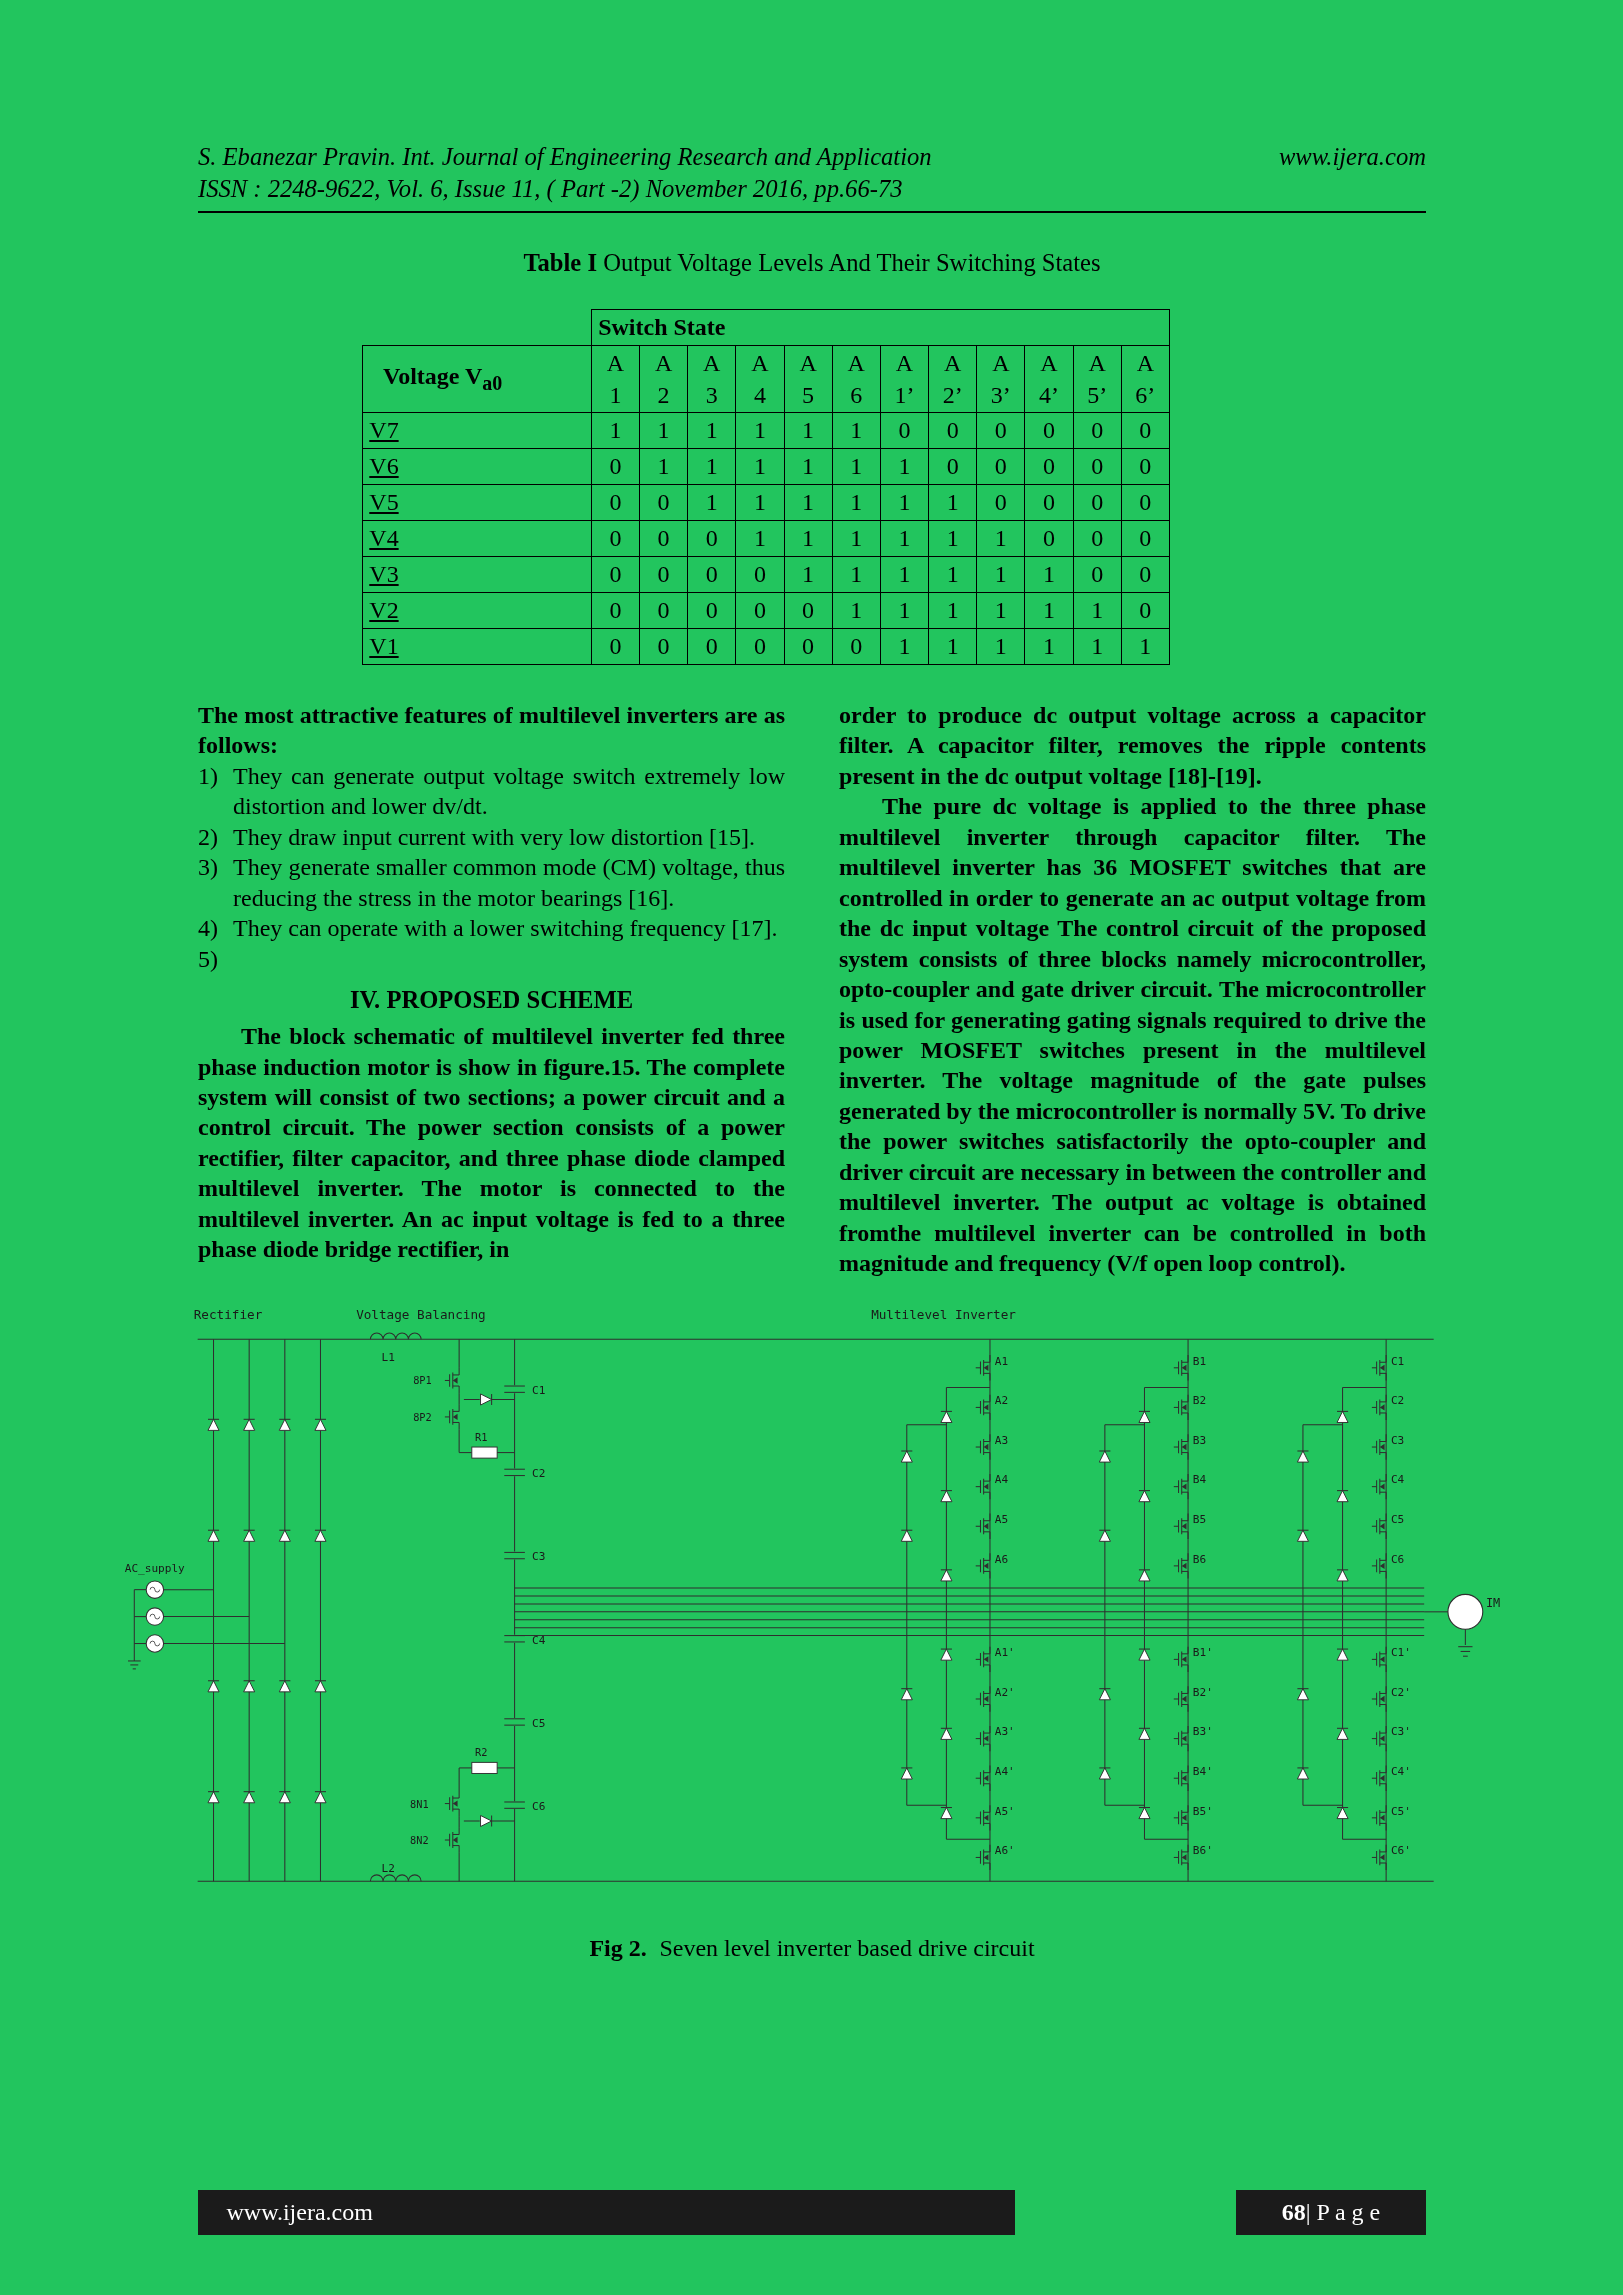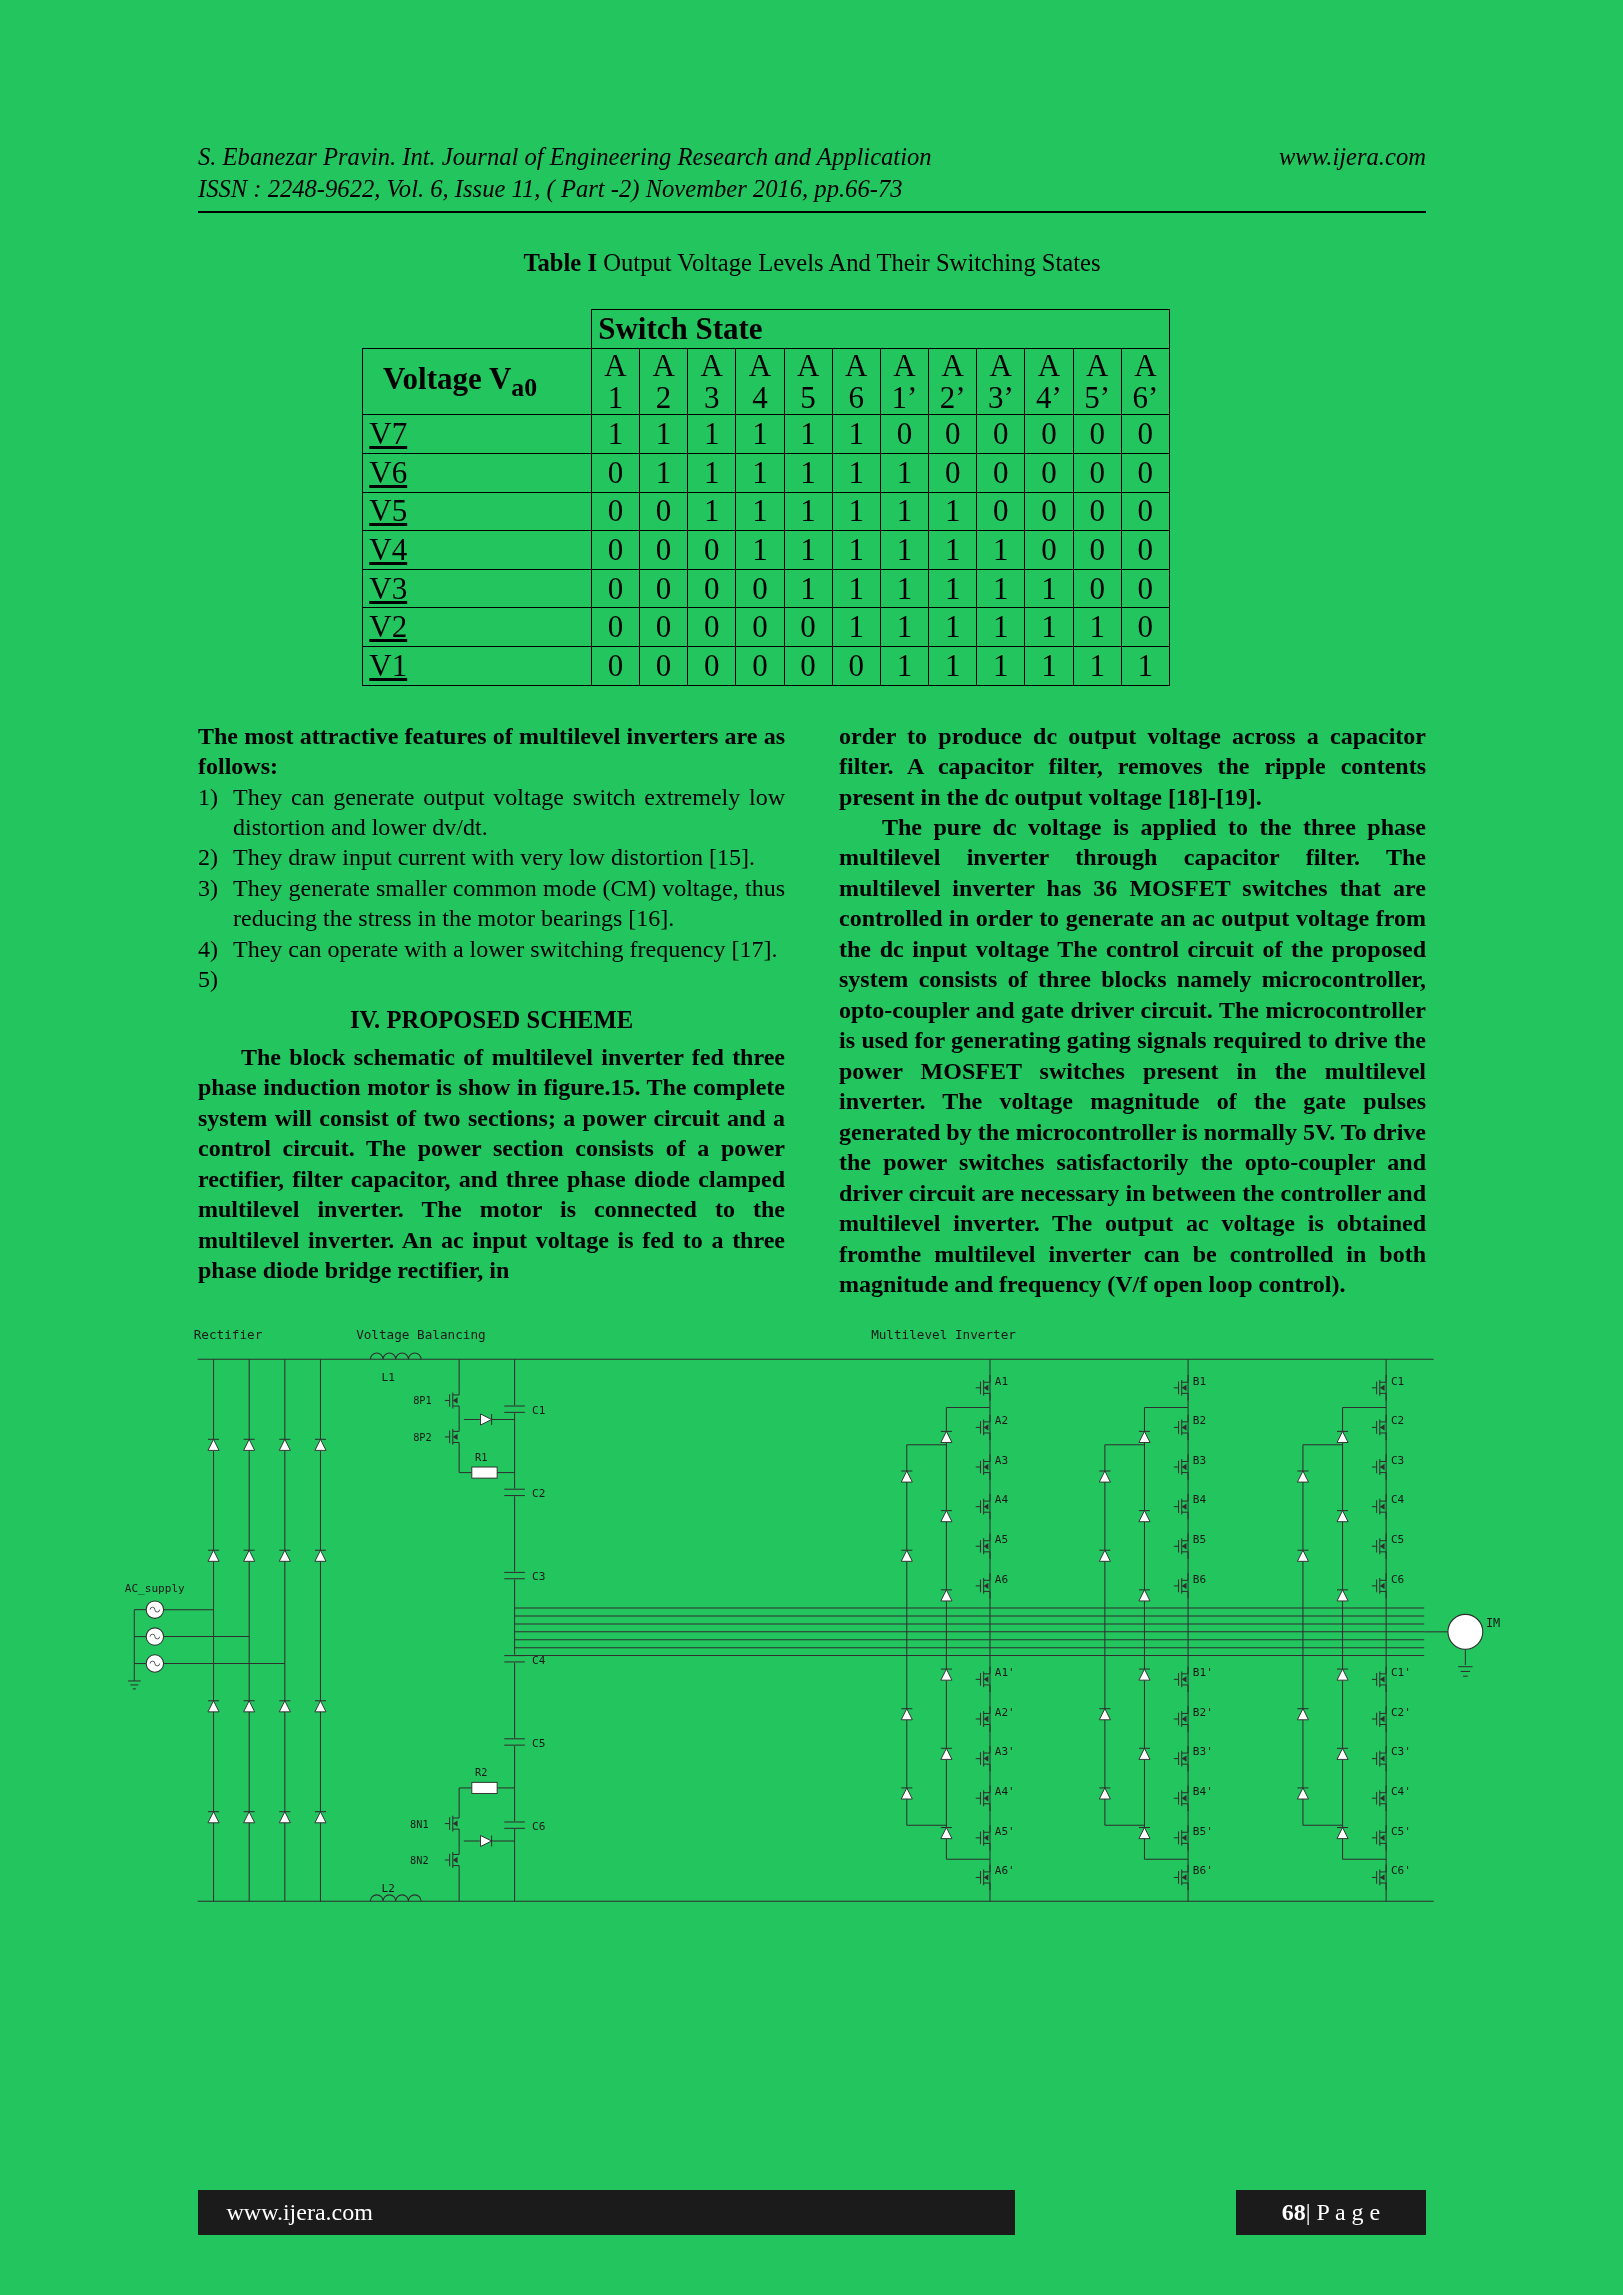--- a/index.html
+++ b/index.html
@@ -16,21 +16,21 @@
     position: relative;
   }
   
   .hdr-row { display: flex; justify-content: space-between; font-style: italic; font-size: 24.6px; line-height: 1.3; }
   .issn { font-style: italic; font-size: 24.6px; line-height: 1.3; }
   .rule { border: none; border-top: 2.4px solid #000; margin-top: 6.3px; }
   
   .table-wrap { width: 900px; margin: 36px auto 0; }
   .table-caption { text-align: center; font-size: 24.6px; margin-bottom: 6.3px; }
   .table-caption b { margin-right: 6.3px; }
-  table.switch-table { border-collapse: collapse; table-layout: fixed; width: 808px; font-size: 31px; margin-top: 32px; }
+  table.switch-table { border-collapse: collapse; table-layout: fixed; width: 808px; font-size: 24px; margin-top: 32px; }
   .switch-table td { border: 1.6px solid #000; text-align: center; padding: 0.8px 3.2px; height: 36px; }
   .switch-table td.blank { border: none; }
   .switch-table td.group { text-align: left; font-weight: bold; padding-left: 6.3px; }
   .switch-table td.vlabel { text-align: left; font-weight: bold; padding-left: 20px; }
   .switch-table td[data-name="switch-column-header"] div { line-height: 32px; }
   .switch-table td.rowlabel { text-align: left; padding-left: 6.3px; text-decoration: underline; }
   
   .cols { display: flex; gap: 54px; margin-top: 35px; line-height: 1.27; text-align: justify; }
   .col { flex: 1 1 0; min-width: 0; }
   .p { margin: 0; text-align: justify; font-weight: bold; }
@@ -836,20 +836,23 @@
         <line x1="1495" y1="150" x2="1545" y2="150" stroke="#2f2f2f" stroke-width="1.3" data-name="clamp-wire"></line>
         <line x1="1495" y1="630" x2="1545" y2="630" stroke="#2f2f2f" stroke-width="1.3" data-name="clamp-wire"></line>
         <line x1="1648" y1="386" x2="1678" y2="386" stroke="#2f2f2f" stroke-width="1.3" data-name="motor-wire"></line>
         <circle cx="1700" cy="386" r="22" fill="#fff" stroke="#2f2f2f" stroke-width="1.4" data-name="motor-icon"></circle>
         <text x="1726" y="380" font-size="15" text-anchor="start" data-name="motor-label">IM</text>
         <line x1="1700" y1="408" x2="1700" y2="428" stroke="#2f2f2f" stroke-width="1.3" data-name="motor-ground-wire"></line>
         <line x1="1691" y1="430" x2="1709" y2="430" stroke="#2f2f2f" stroke-width="1.3" data-name="ground-icon"></line>
         <line x1="1694" y1="436" x2="1706" y2="436" stroke="#2f2f2f" stroke-width="1.3" data-name="ground-icon"></line>
         <line x1="1697" y1="442" x2="1703" y2="442" stroke="#2f2f2f" stroke-width="1.3" data-name="ground-icon"></line>
       </svg>
+    <figcaption class="fig-caption" data-name="figure-caption">
+      <b data-name="figure-caption-label">Fig 2.</b><span data-name="figure-caption-text">Seven level inverter based drive circuit</span>
+    </figcaption>
   </figure>
 
   <footer class="ftr" data-name="page-footer">
     <div class="bar bar-left" data-name="footer-url-bar">
       <span data-name="footer-url">www.ijera.com</span>
     </div>
     <div class="ftr-spacer" data-name="footer-spacer"></div>
     <div class="bar bar-right" data-name="footer-page-bar">
       <b data-name="footer-page-number">68</b>
         <span data-name="footer-page-suffix"> | P a g e</span>

